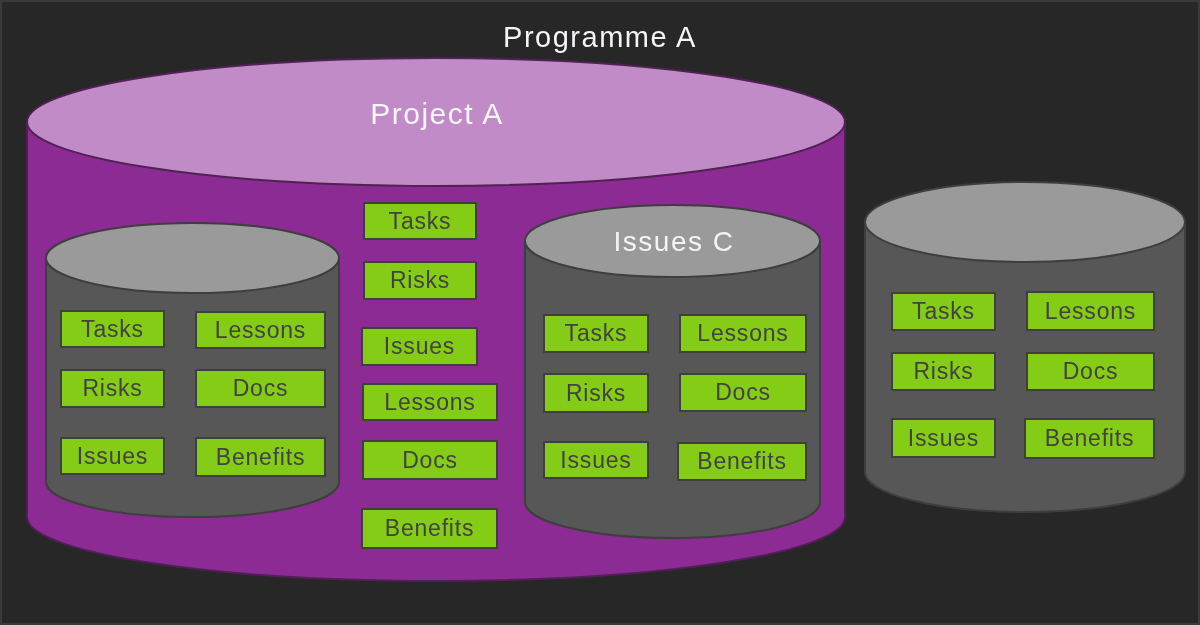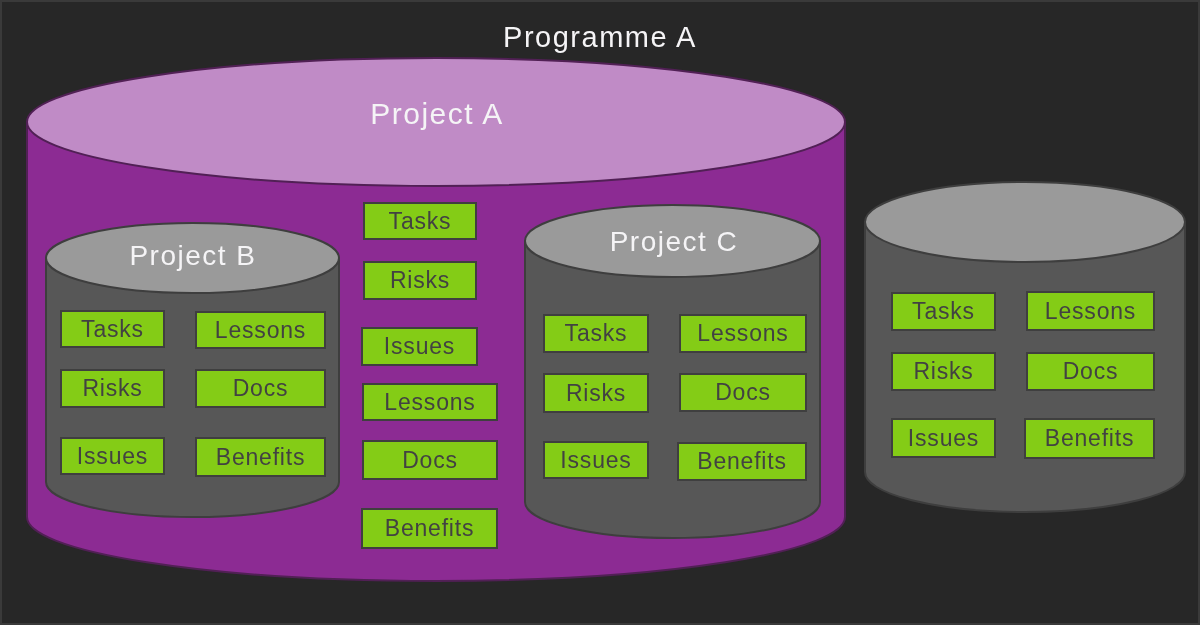--- a/index.html
+++ b/index.html
@@ -50,22 +50,21 @@
 
     <path class="cyl" d="M525,241 L525,502 A147.5,36 0 0 0 820,502 L820,241 Z" fill="#575757" stroke="#3E3E3E"></path>
     <ellipse class="cyl" cx="672.5" cy="241" rx="147.5" ry="36" fill="#9A9A9A" stroke="#3E3E3E"></ellipse>
 
     <path class="cyl" d="M865,222 L865,472 A160,40 0 0 0 1185,472 L1185,222 Z" fill="#575757" stroke="#3E3E3E"></path>
     <ellipse class="cyl" cx="1025" cy="222" rx="160" ry="40" fill="#9A9A9A" stroke="#3E3E3E"></ellipse>
   </svg>
 
   <div class="label title" style="left:600px;top:21px;">Programme A</div>
   <div class="label proj-label" style="left:437px;top:97px;font-size:30px;">Project A</div>
-  <div class="label proj-label" style="left:193px;top:240px;">Project B</div>
-  <div class="label proj-label" style="left:674px;top:226px;">Project C</div>
+  <div class="label proj-label" style="left:674px;top:226px;">Issues C</div>
 
   <div class="chip" style="left:363px;top:202px;width:114px;height:38px;">Tasks</div>
   <div class="chip" style="left:363px;top:261px;width:114px;height:39px;">Risks</div>
   <div class="chip" style="left:361px;top:327px;width:117px;height:39px;">Issues</div>
   <div class="chip" style="left:362px;top:383px;width:136px;height:38px;">Lessons</div>
   <div class="chip" style="left:362px;top:440px;width:136px;height:40px;">Docs</div>
   <div class="chip" style="left:361px;top:508px;width:137px;height:41px;">Benefits</div>
 
   <div class="chip" style="left:60px;top:310px;width:105px;height:38px;">Tasks</div>
   <div class="chip" style="left:60px;top:369px;width:105px;height:39px;">Risks</div>

